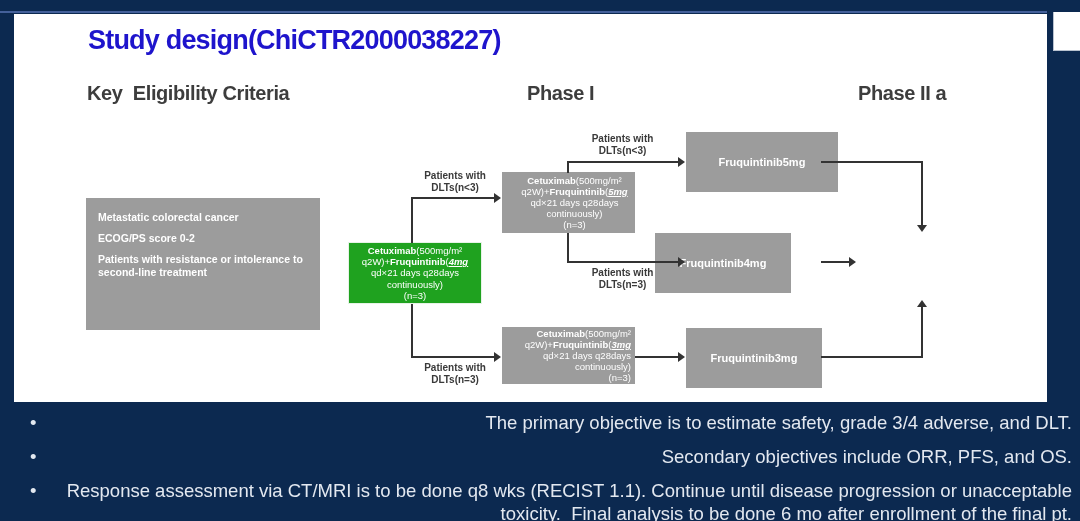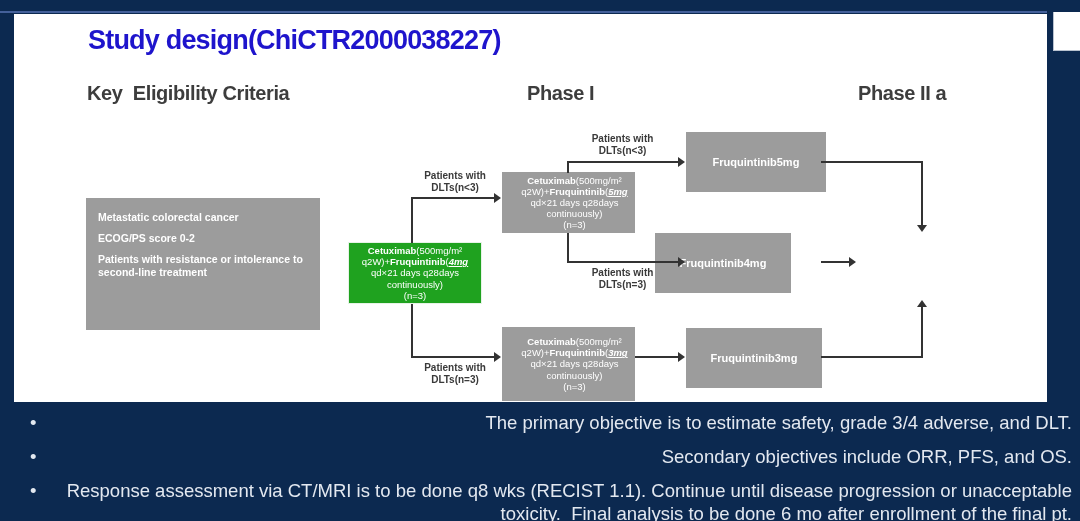--- a/index.html
+++ b/index.html
@@ -51,22 +51,22 @@
     position:absolute;display:flex;align-items:center;justify-content:center;
     background:#9c9c9c;color:#ffffff;font-size:11px;font-weight:bold;
     box-sizing:border-box;text-align:center;
   }
   .sg-b{font-weight:bold;}
   .sg-du{font-weight:bold;font-style:italic;text-decoration:underline;}
   .sg-iu{font-style:italic;text-decoration:underline;}
 
   .arm-4mg{left:334px;top:228px;width:134px;height:62px;}
   .arm-5mg{left:488px;top:158px;width:133px;height:61px;}
-  .arm-3mg{left:488px;top:313px;width:133px;height:74px;}
-  .fru5{left:672px;top:118px;width:140px;height:60px;}
+  .arm-3mg{left:488px;top:313px;width:133px;height:57px;text-align:right;}
+  .fru5{left:672px;top:118px;width:152px;height:60px;}
   .fru4{left:641px;top:219px;width:136px;height:60px;}
   .fru3{left:672px;top:314px;width:136px;height:60px;}
   .p2box{left:843px;top:219px;width:133px;height:67px;}
 
   
   .dlt-label{
     position:absolute;font-size:10px;font-weight:bold;color:#3a3a3a;
     text-align:center;line-height:1.2;white-space:pre-line;
   }
   .lblA{left:391px;top:156px;width:100px;}

